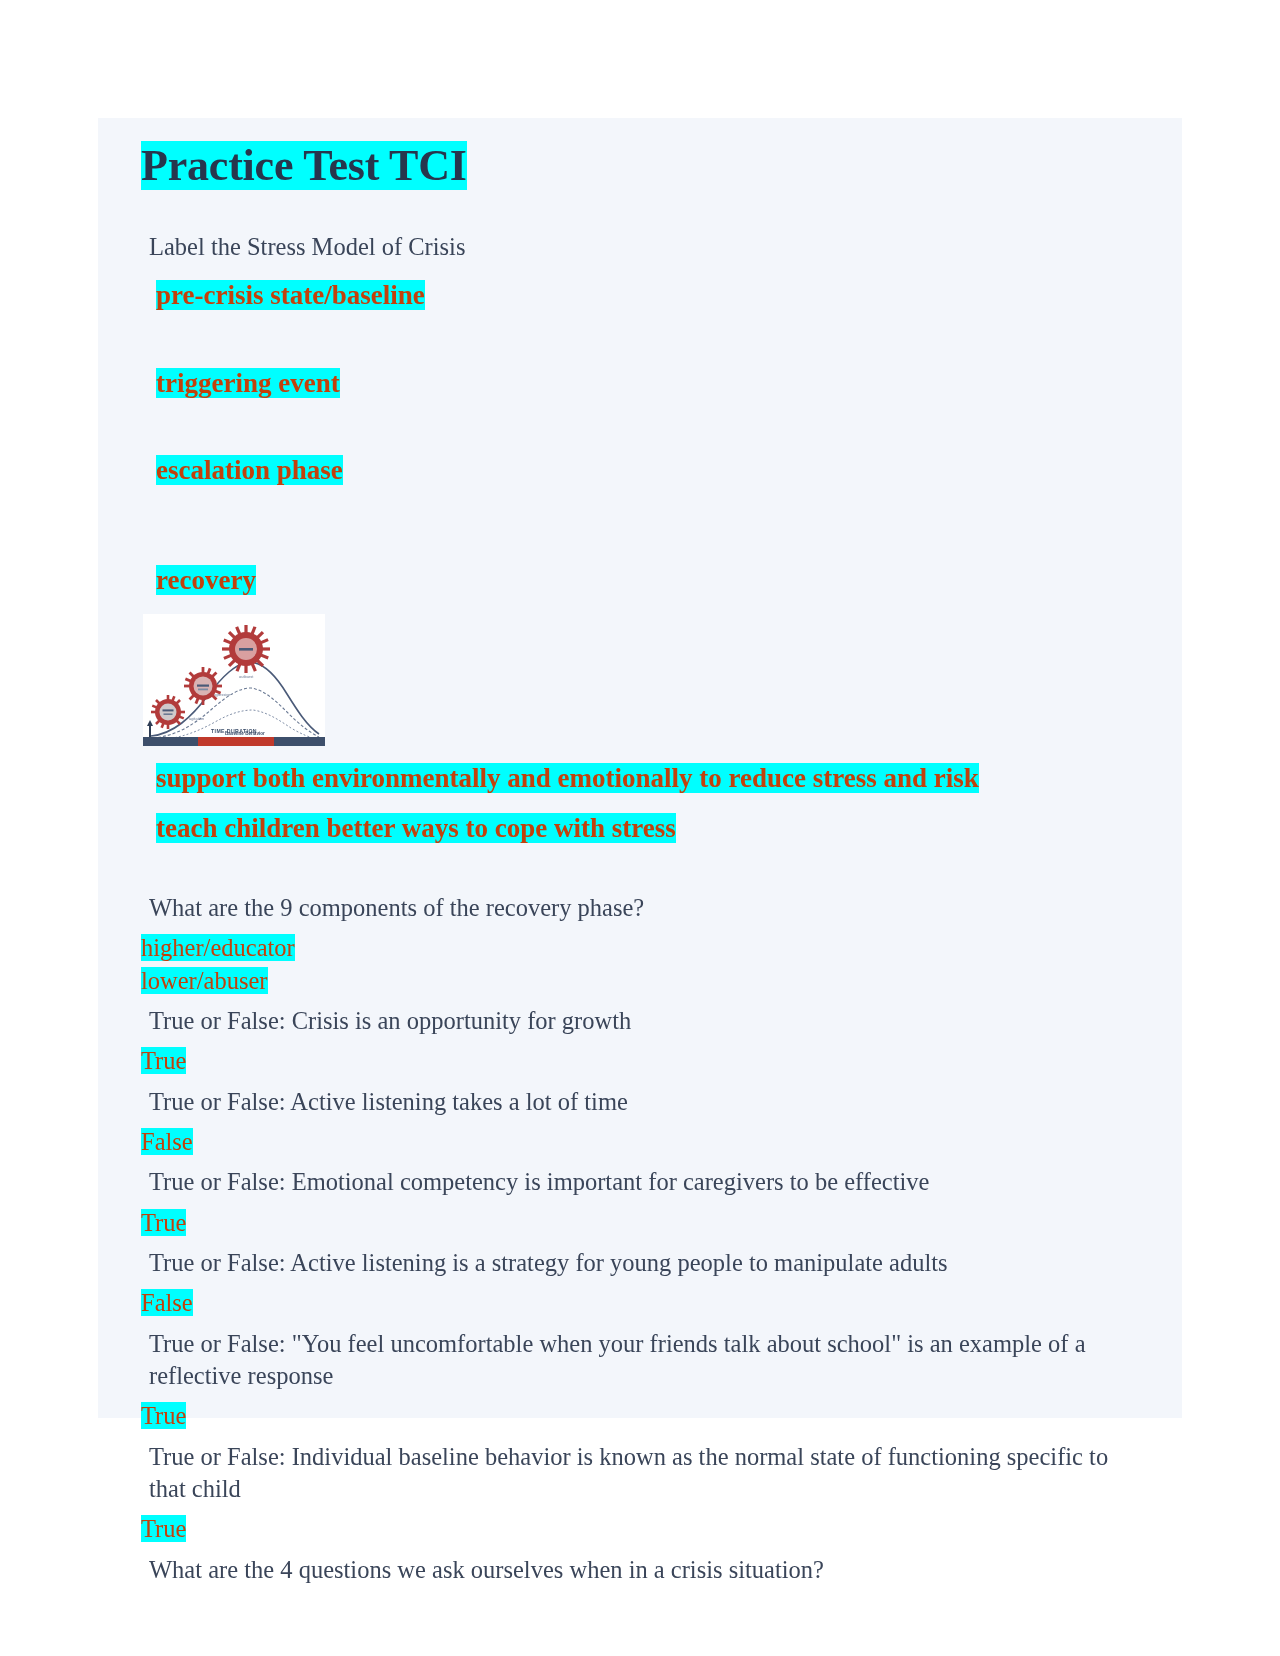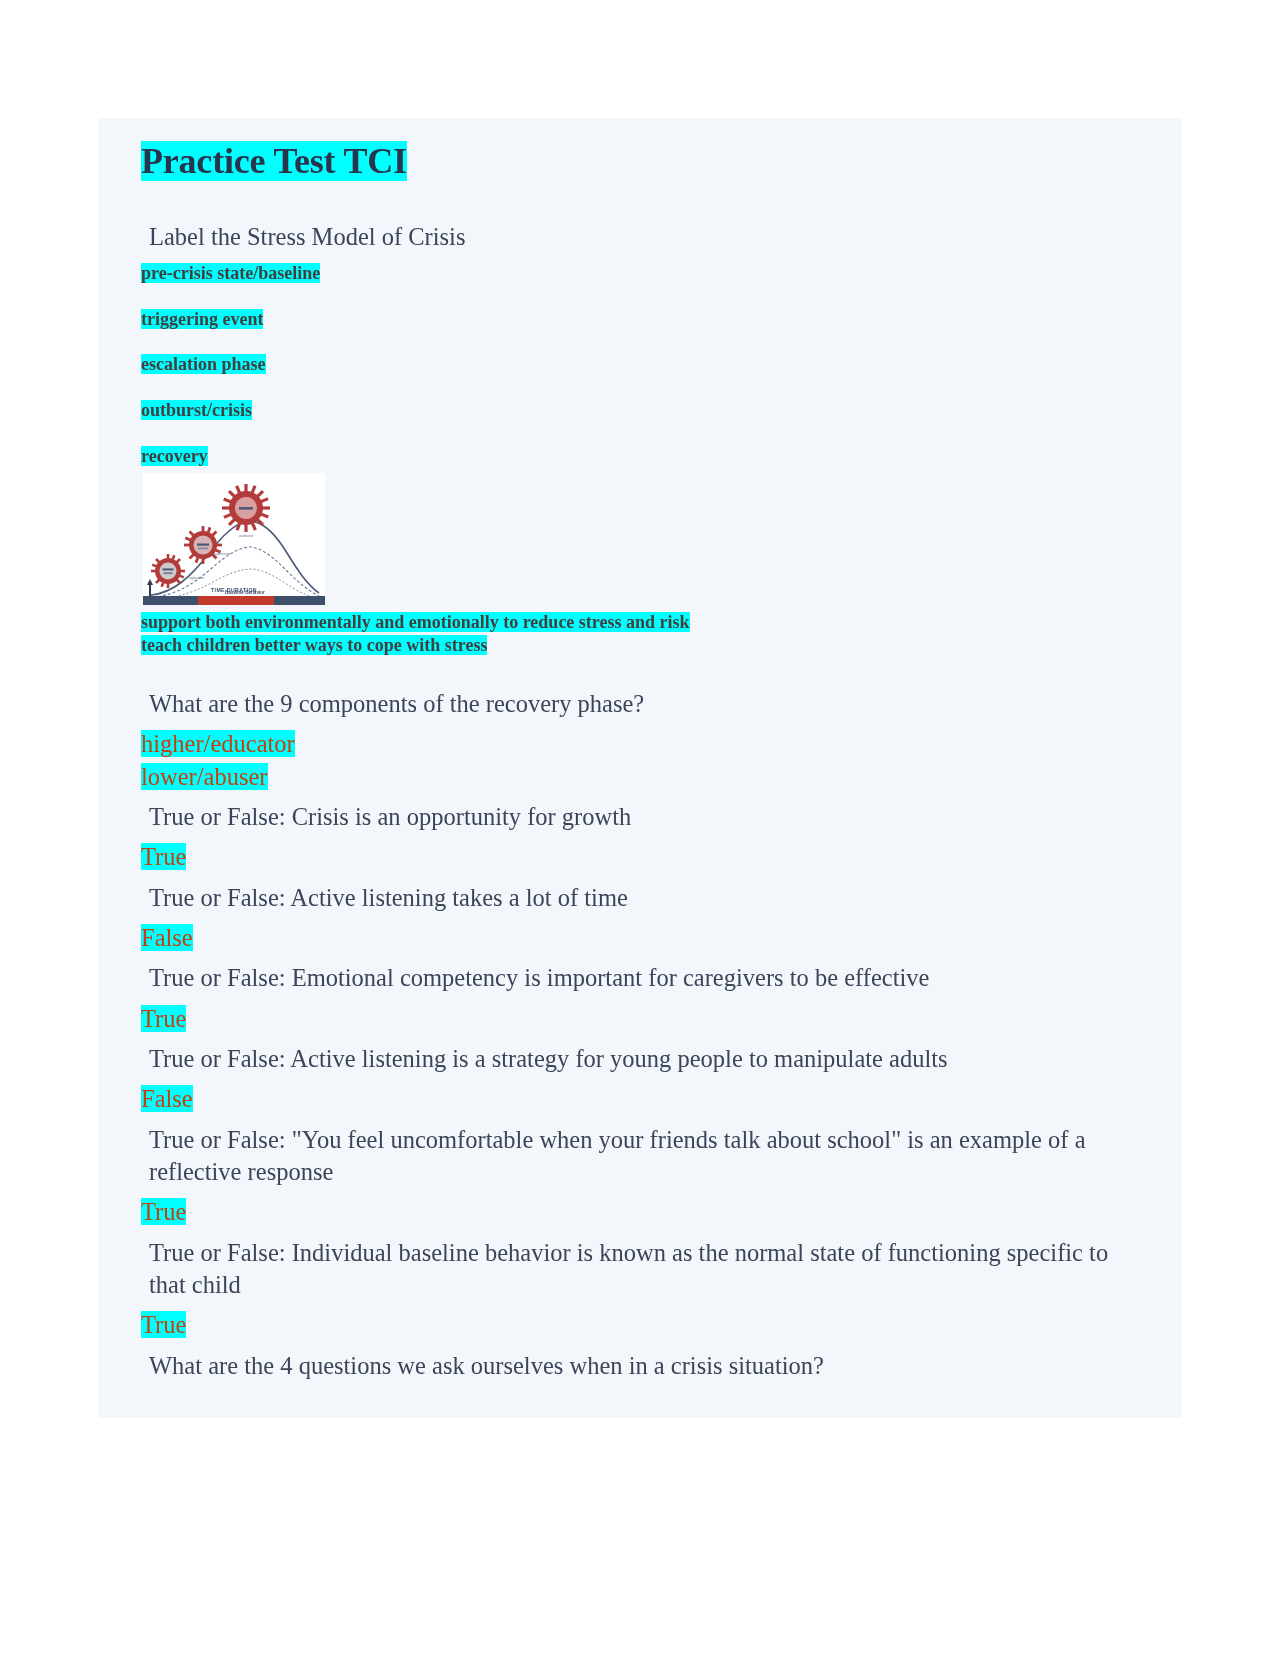--- a/index.html
+++ b/index.html
@@ -22,21 +22,21 @@
     height: 1300px;
     background: #f3f6fb;
   }
 
   .content {
     padding: 22px 40px 0 43px;
   }
 
   h1.doc-title {
     margin: 0 0 0 0;
-    font-size: 36px;
+    font-size: 44px;
     line-height: 1.18;
     font-weight: bold;
     color: #27364d;
     letter-spacing: -0.2px;
   }
 
   .hl {
     background: #00ffff;
     box-decoration-break: clone;
     -webkit-box-decoration-break: clone;
@@ -44,25 +44,25 @@
 
   .q {
     font-size: 24.5px;
     line-height: 1.32;
     color: #3a4559;
     margin: 8px;
     font-weight: normal;
   }
 
   .ans-bold {
-    font-size: 18px;
+    font-size: 27px;
     line-height: 1.32;
-    color: #404040;
+    color: #c2410c;
     font-weight: bold;
-    margin: 0;
+    margin: 15px;
   }
 
   .ans-plain {
     font-size: 24.5px;
     line-height: 1.32;
     color: #c2410c;
     font-weight: normal;
     margin: 0;
   }
 
@@ -104,21 +104,20 @@
     <div class="spacer-md"></div>
 
     <p class="ans-bold"><span class="hl">triggering event</span></p>
 
     <div class="spacer-md"></div>
 
     <p class="ans-bold"><span class="hl">escalation phase</span></p>
 
     <div class="spacer-md"></div>
 
-    <p class="ans-bold"><span class="hl">outburst/crisis</span></p>
 
     <div class="spacer-md"></div>
 
     <p class="ans-bold"><span class="hl">recovery</span></p>
 
     <div class="figure">
       <svg width="182" height="132" viewBox="0 0 182 132">
         <rect x="0" y="0" width="182" height="132" fill="#ffffff"></rect>
 
         <path d="M8,122 C30,120 48,104 66,80 C80,62 92,50 106,48 C120,48 132,60 144,80 C154,96 164,112 176,120" fill="none" stroke="#4a5a78" stroke-width="1.6"></path>

